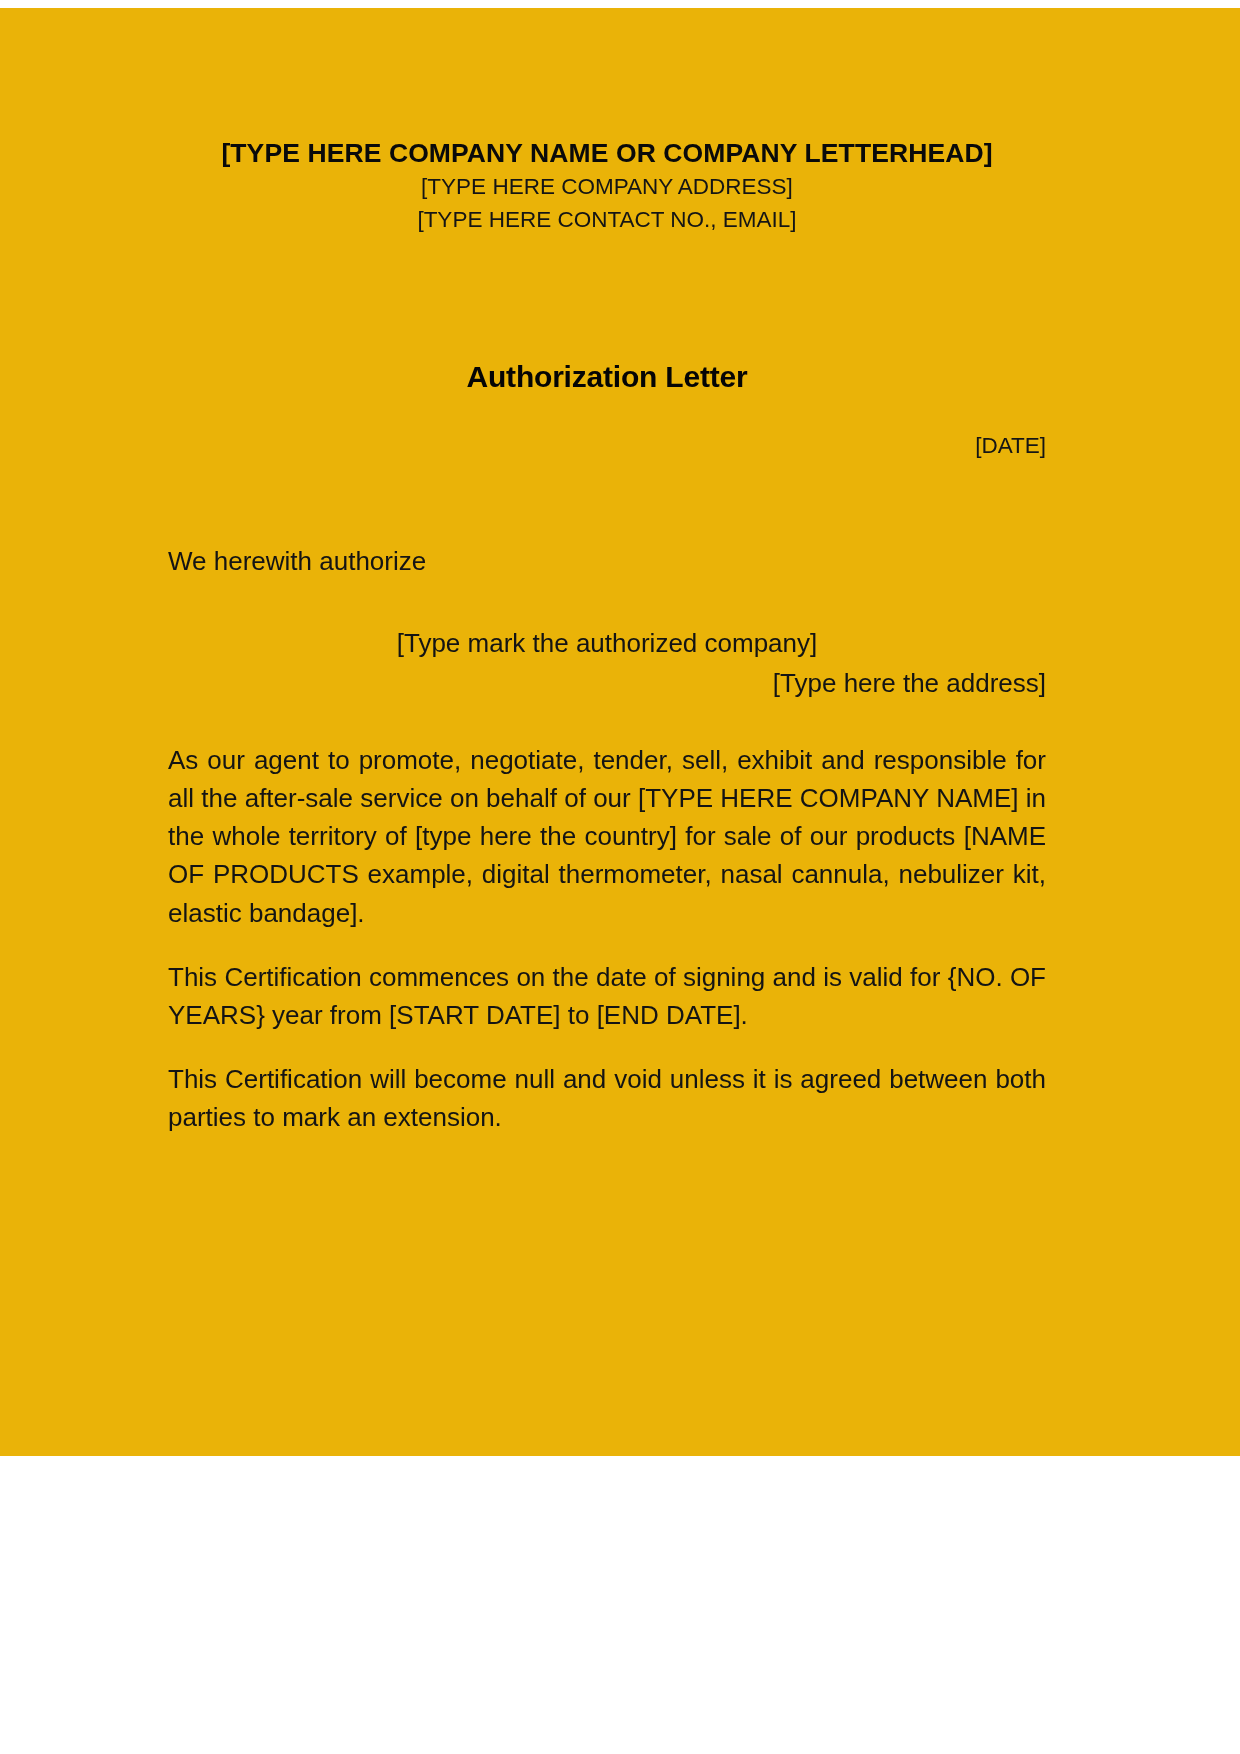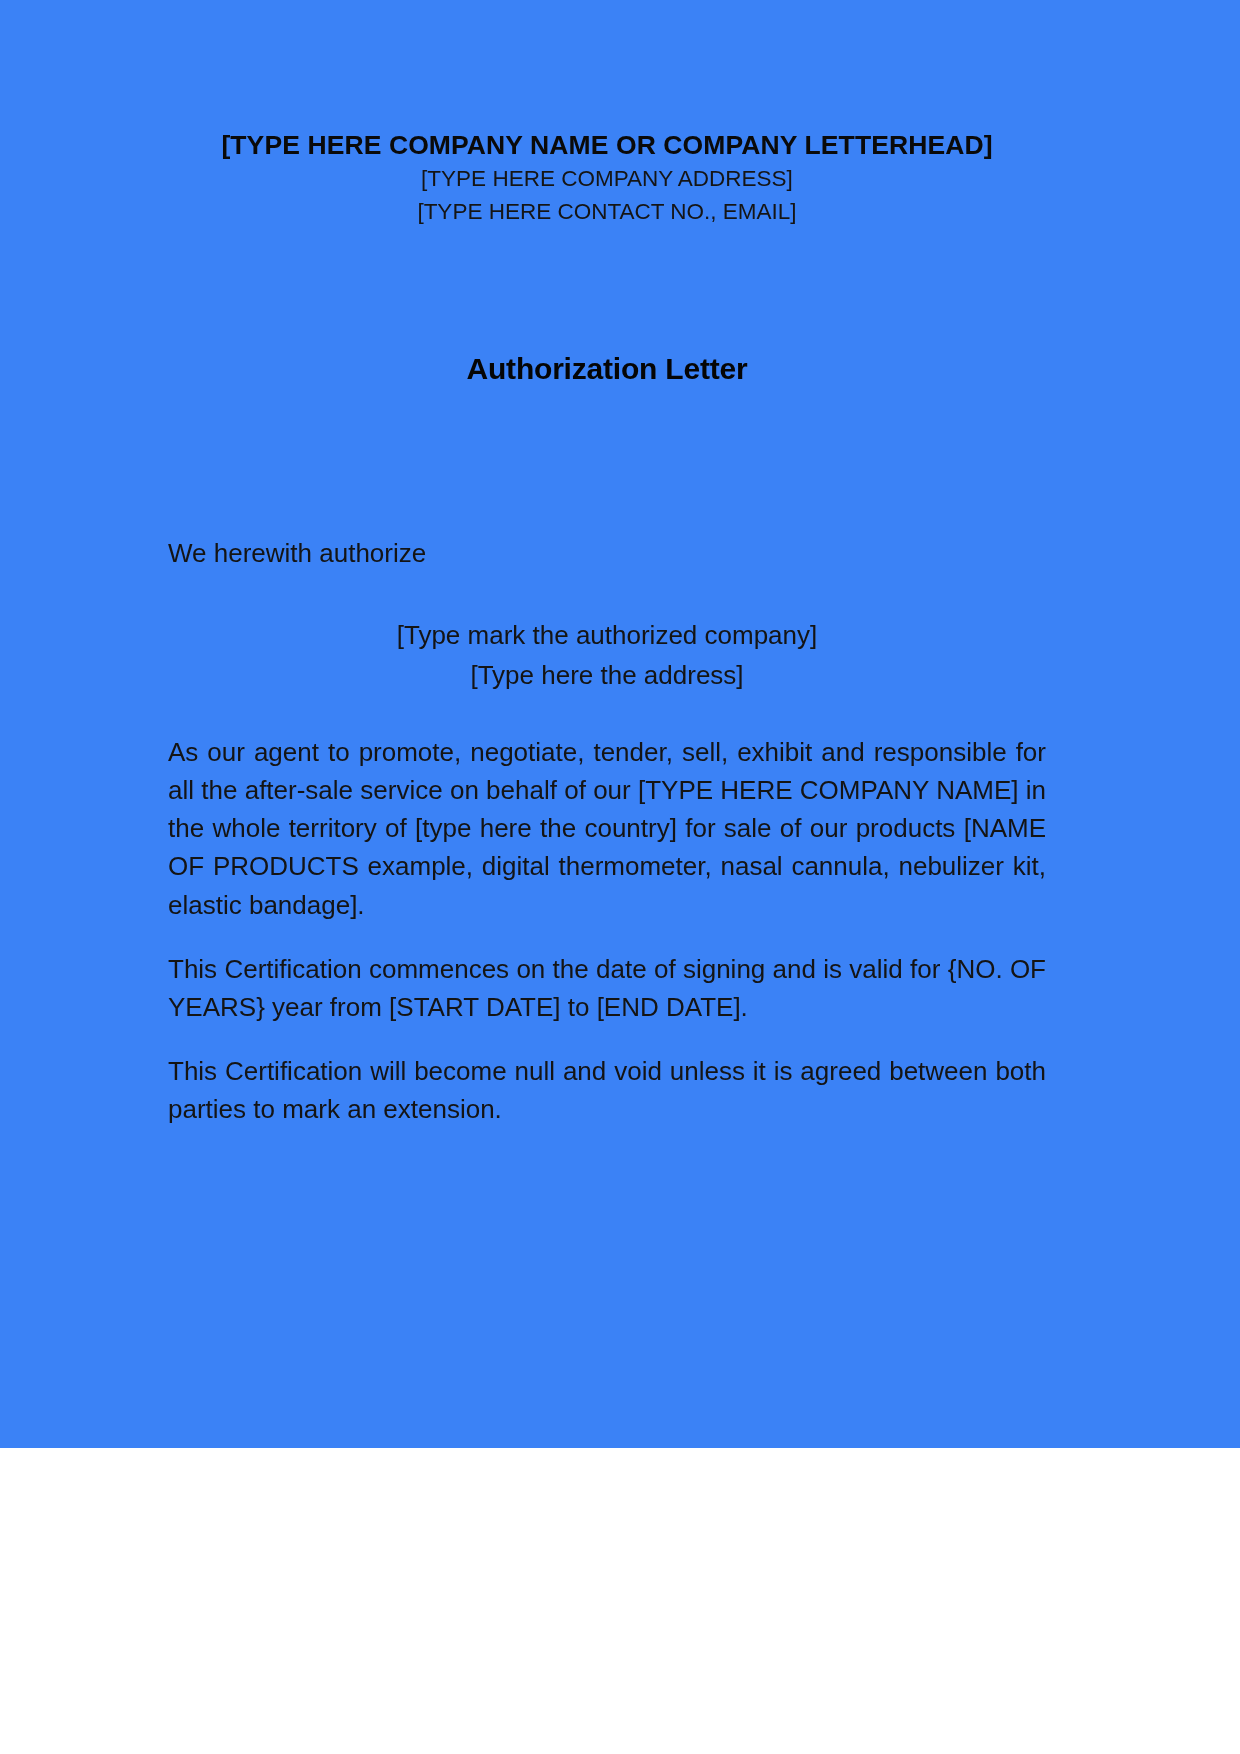--- a/index.html
+++ b/index.html
@@ -9,23 +9,24 @@
   }
   body {
     font-family: "Liberation Sans", sans-serif;
     color: #111111;
     -webkit-font-smoothing: antialiased;
   }
   .page {
     position: relative;
     width: 1240px;
     height: 1448px;
-    background: #3b82f6;
+    background: #eab308;
     overflow: hidden;
     box-sizing: border-box;
+    margin-top: 8px;
   }
   .sheet {
     position: absolute;
     left: 168px;
     top: 0;
     width: 878px;
     height: 1754px;
   }
 
   
@@ -97,20 +98,21 @@
     text-align: center;
   }
   .lead-line {
     margin: 0 0 44px 0;
   }
   .centered-block {
     margin: 0 0 38px 0;
   }
   .centered-block .para.center + .para.center {
     margin-top: 2px;
+    text-align: right;
   }
   .gap-md { height: 26px; }
   .gap-lg { height: 26px; }
 
   
   .sign-block {
     position: absolute;
     left: 0;
     top: 1143px;
     width: 878px;
@@ -135,20 +137,21 @@
   <div class="sheet">
 
     <div class="letterhead">
       <div class="lh-name">[TYPE HERE COMPANY NAME OR COMPANY LETTERHEAD]</div>
       <div class="lh-line">[TYPE HERE COMPANY ADDRESS]</div>
       <div class="lh-line">[TYPE HERE CONTACT NO., EMAIL]</div>
     </div>
 
     <div class="doc-title">Authorization Letter</div>
 
+    <div class="date-line">[DATE]</div>
 
     <div class="body-block">
 
       <p class="para lead-line">We herewith authorize</p>
 
       <div class="centered-block">
         <p class="para center">[Type mark the authorized company]</p>
         <p class="para center">[Type here the address]</p>
       </div>
 

